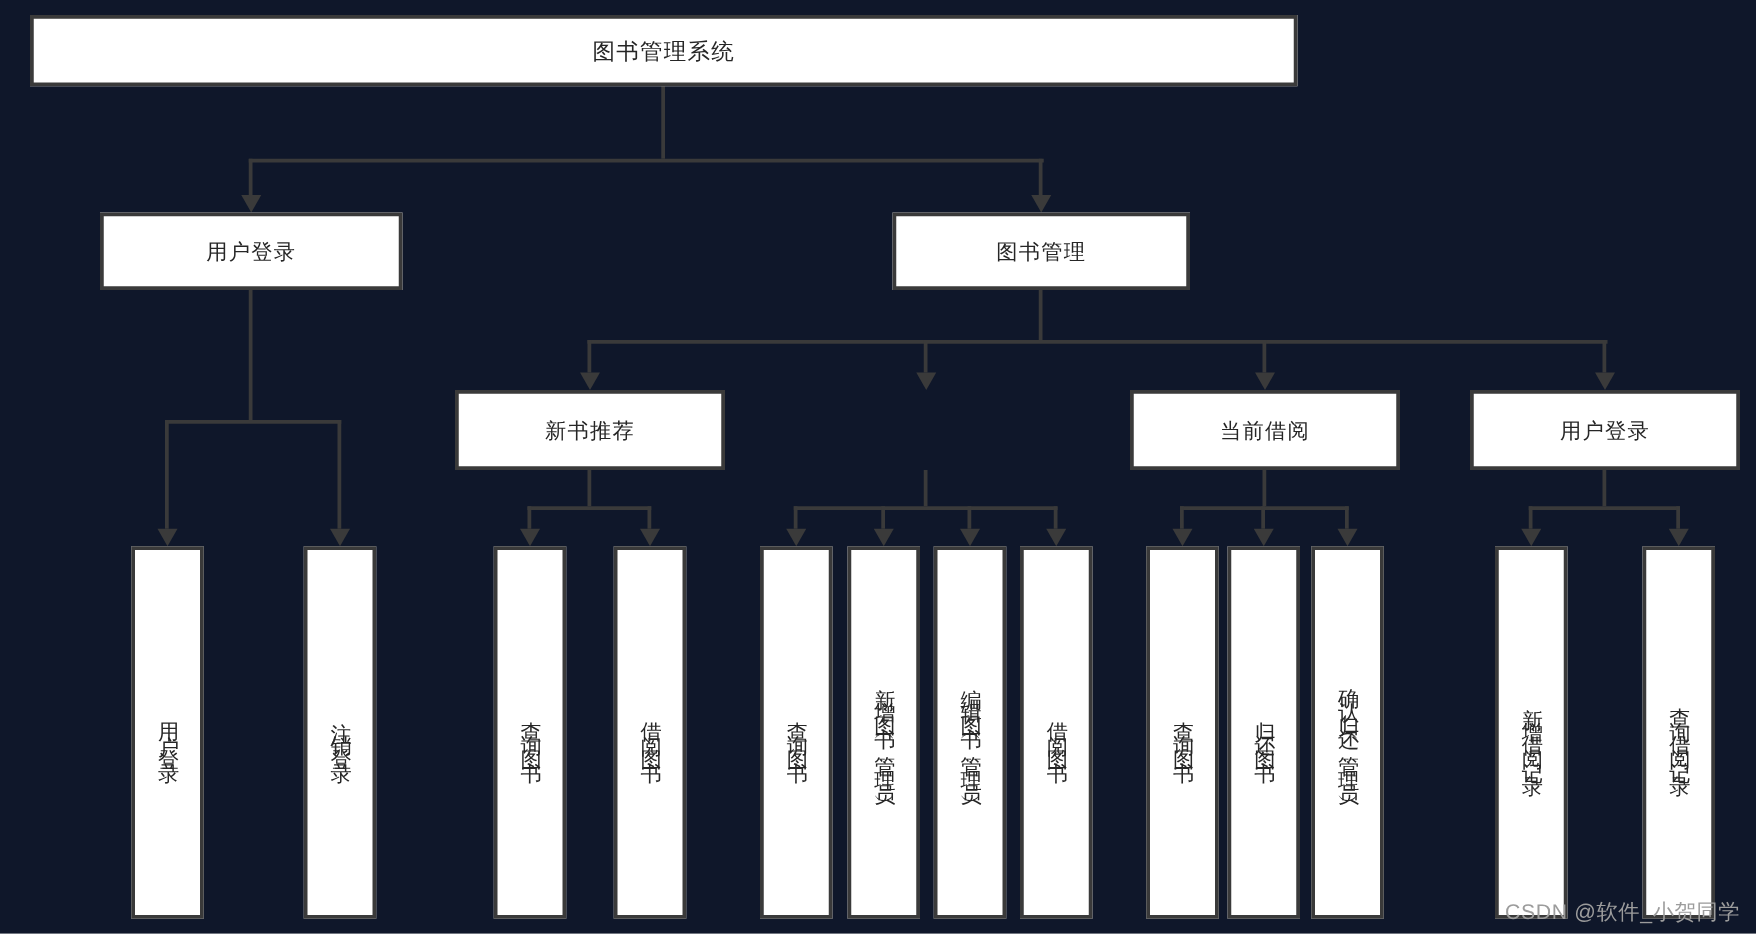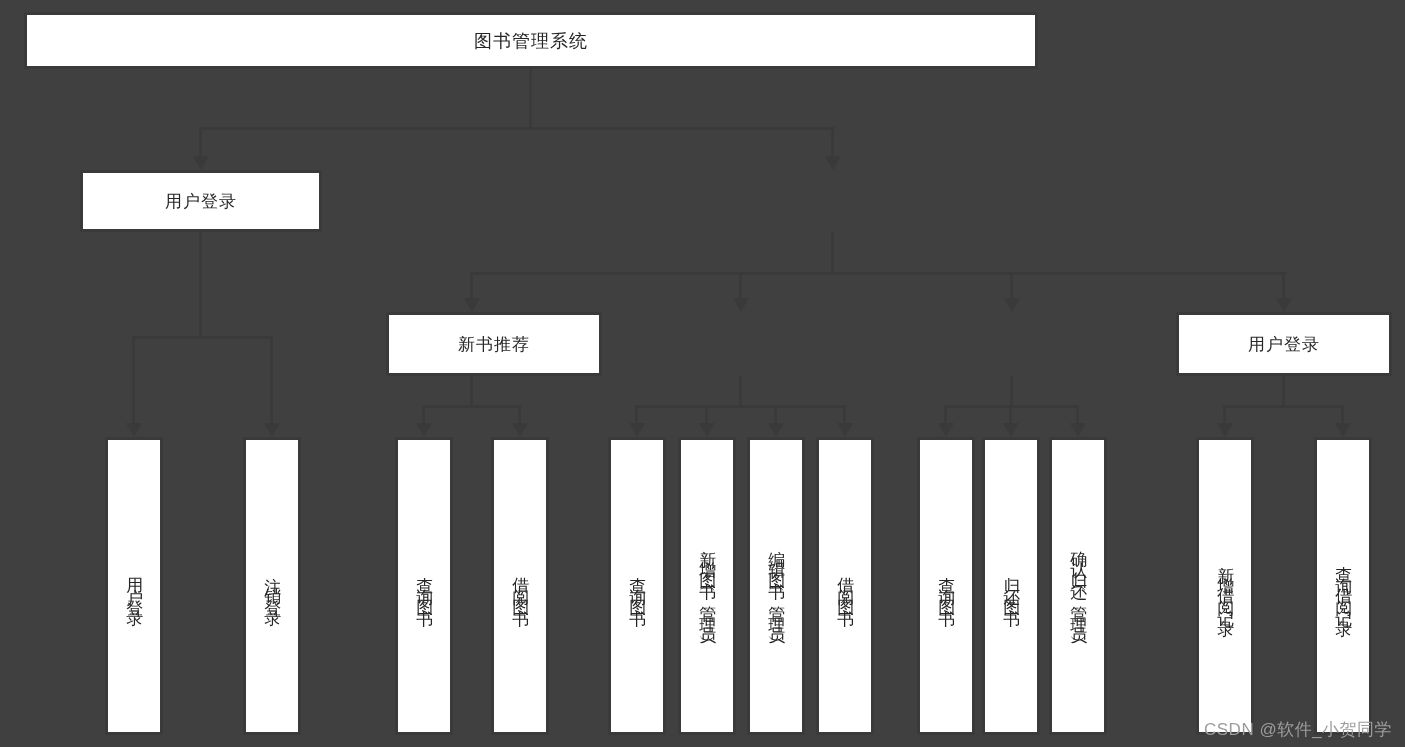--- a/index.html
+++ b/index.html
@@ -1,17 +1,17 @@
 <!DOCTYPE html>
 <html><head>
 <meta charset="utf-8">
 <style>
   html,body{margin:0;padding:0;background:#fff;}
   #canvas{
-    position:relative;width:1405px;height:747px;background:#404040;overflow:hidden;
+    position:relative;width:1405px;height:747px;background:#0f172a;overflow:hidden;
     font-family:"Liberation Sans","DejaVu Sans",sans-serif;color:#262626;
   }
   .box{
     position:absolute;box-sizing:border-box;border:3px solid #3a3a3a;background:#ffffff;
     display:flex;align-items:center;justify-content:center;z-index:2;
     font-size:17px;letter-spacing:1px;
   }
   .root-box{font-size:18px;}
   .leaf{z-index:2;}
   .leaf .vtext{
@@ -44,41 +44,47 @@
   <div class="v" style="left:529px;top:69px;height:58px;"></div>
   <div class="h" style="left:199px;top:127px;width:636px;"></div>
   <div class="v" style="left:199px;top:127px;height:29px;"></div>
   <div class="a" style="left:193px;top:156px;"></div>
   <div class="v" style="left:831px;top:127px;height:29px;"></div>
   <div class="a" style="left:825px;top:156px;"></div>
 
   <div class="box" style="left:80px;top:170px;width:242px;height:62px;">
     <span>用户登录</span>
   </div>
+  <div class="box" style="left:714px;top:170px;width:238px;height:62px;">
+    <span>图书管理</span>
+  </div>
 
   <div class="v" style="left:199px;top:232px;height:104px;"></div>
   <div class="h" style="left:132px;top:336px;width:141px;"></div>
   <div class="v" style="left:132px;top:336px;height:87px;"></div>
   <div class="a" style="left:126px;top:423px;"></div>
   <div class="v" style="left:270px;top:336px;height:87px;"></div>
   <div class="a" style="left:264px;top:423px;"></div>
 
   <div class="v" style="left:831px;top:232px;height:40px;"></div>
   <div class="h" style="left:470px;top:272px;width:816px;"></div>
   <div class="v" style="left:470px;top:272px;height:26px;"></div>
   <div class="a" style="left:464px;top:298px;"></div>
   <div class="v" style="left:739px;top:272px;height:26px;"></div>
   <div class="a" style="left:733px;top:298px;"></div>
   <div class="v" style="left:1010px;top:272px;height:26px;"></div>
   <div class="a" style="left:1004px;top:298px;"></div>
   <div class="v" style="left:1282px;top:272px;height:26px;"></div>
   <div class="a" style="left:1276px;top:298px;"></div>
 
-  <div class="box" style="left:364px;top:312px;width:216px;height:64px;margin-left:22px;">
+  <div class="box" style="left:364px;top:312px;width:216px;height:64px;">
     <span>新书推荐</span>
+  </div>
+  <div class="box" style="left:904px;top:312px;width:216px;height:64px;">
+    <span>当前借阅</span>
   </div>
   <div class="box" style="left:1176px;top:312px;width:216px;height:64px;">
     <span>用户登录</span>
   </div>
 
   <div class="v" style="left:470px;top:376px;height:29px;"></div>
   <div class="h" style="left:422px;top:405px;width:99px;"></div>
   <div class="v" style="left:422px;top:405px;height:18px;"></div>
   <div class="a" style="left:416px;top:423px;"></div>
   <div class="v" style="left:518px;top:405px;height:18px;"></div>

